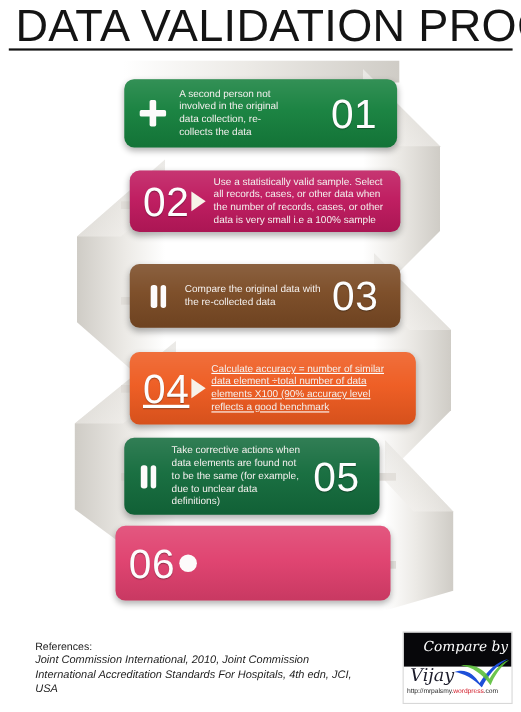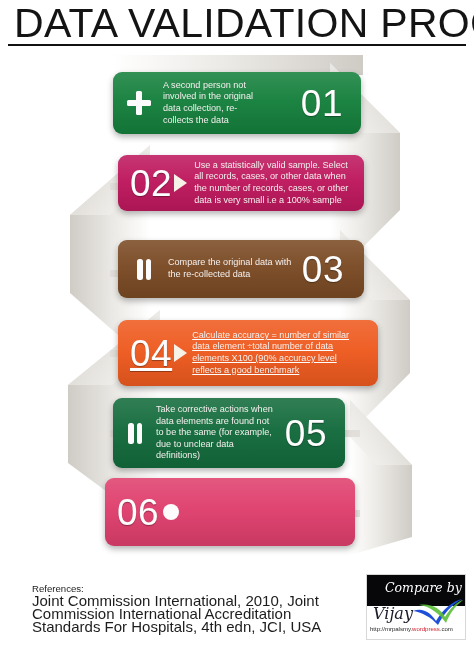--- a/index.html
+++ b/index.html
@@ -153,24 +153,25 @@
     top: 583px;
     width: 300px;
     z-index: 4;
   }
   .refs-title {
     font-size: 9.6px;
     color: #1d1d1d;
     font-family: "Liberation Sans", sans-serif;
   }
   .refs-body {
-    font-size: 15px;
+    font-size: 10px;
     line-height: 13.2px;
     color: #1d1d1d;
     font-family: "Liberation Sans", sans-serif;
+    font-style: italic;
   }
 
   
   .logo {
     position: absolute;
     left: 366px;
     top: 574px;
     width: 98px;
     height: 64px;
     z-index: 4;

